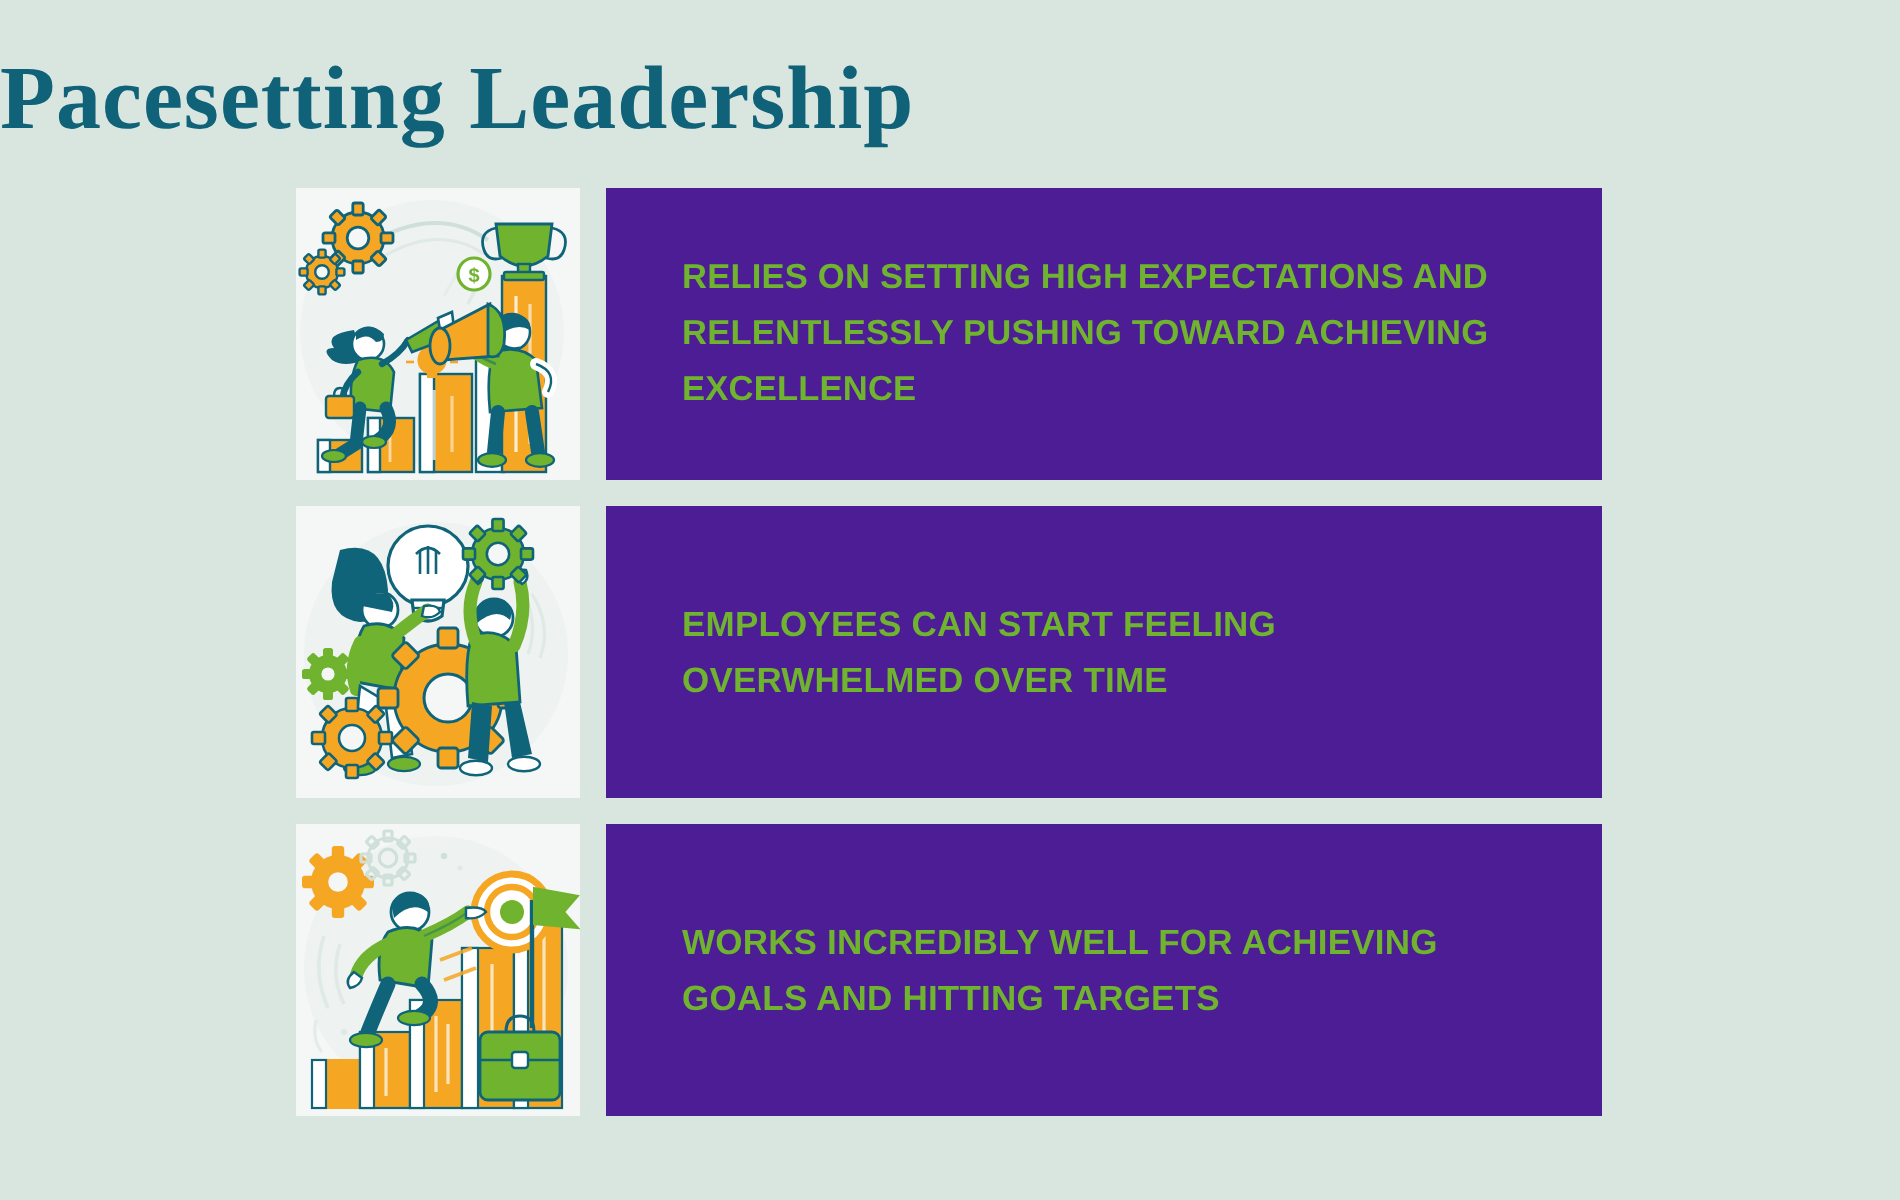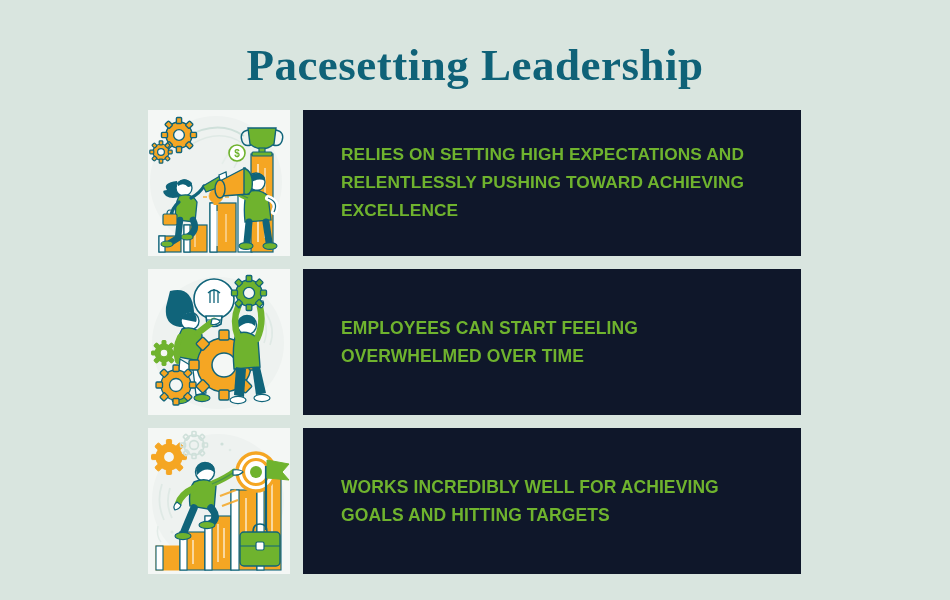--- a/index.html
+++ b/index.html
@@ -9,29 +9,29 @@
   }
   body {
     width: 950px;
     height: 600px;
     background: #d9e5df;
     font-family: "Liberation Sans", sans-serif;
     overflow: hidden;
     position: relative;
   }
   #page-title {
-    text-align: center;
+    text-align: left;
     font-family: "Liberation Serif", serif;
     font-weight: bold;
     color: #0f6278;
     font-size: 45px;
     letter-spacing: 0.5px;
     line-height: 1;
     padding-top: 27px;
-    margin: 16px;
+    margin: 0;
     user-select: none;
   }
   #rows {
     margin-top: 22px;
     padding-left: 148px;
     display: flex;
     flex-direction: column;
     gap: 13px;
   }
   .row {
@@ -48,21 +48,21 @@
     overflow: hidden;
     flex: 0 0 auto;
   }
   .illus-panel svg {
     display: block;
     width: 142px;
     height: 146px;
   }
   .text-card {
     width: 498px;
-    background: #0f172a;
+    background: #4c1d95;
     display: flex;
     align-items: center;
     flex: 0 0 auto;
   }
   .card-text {
     color: #6fb32e;
     font-weight: bold;
     font-size: 17.5px;
     line-height: 1.6;
     letter-spacing: 0.1px;

